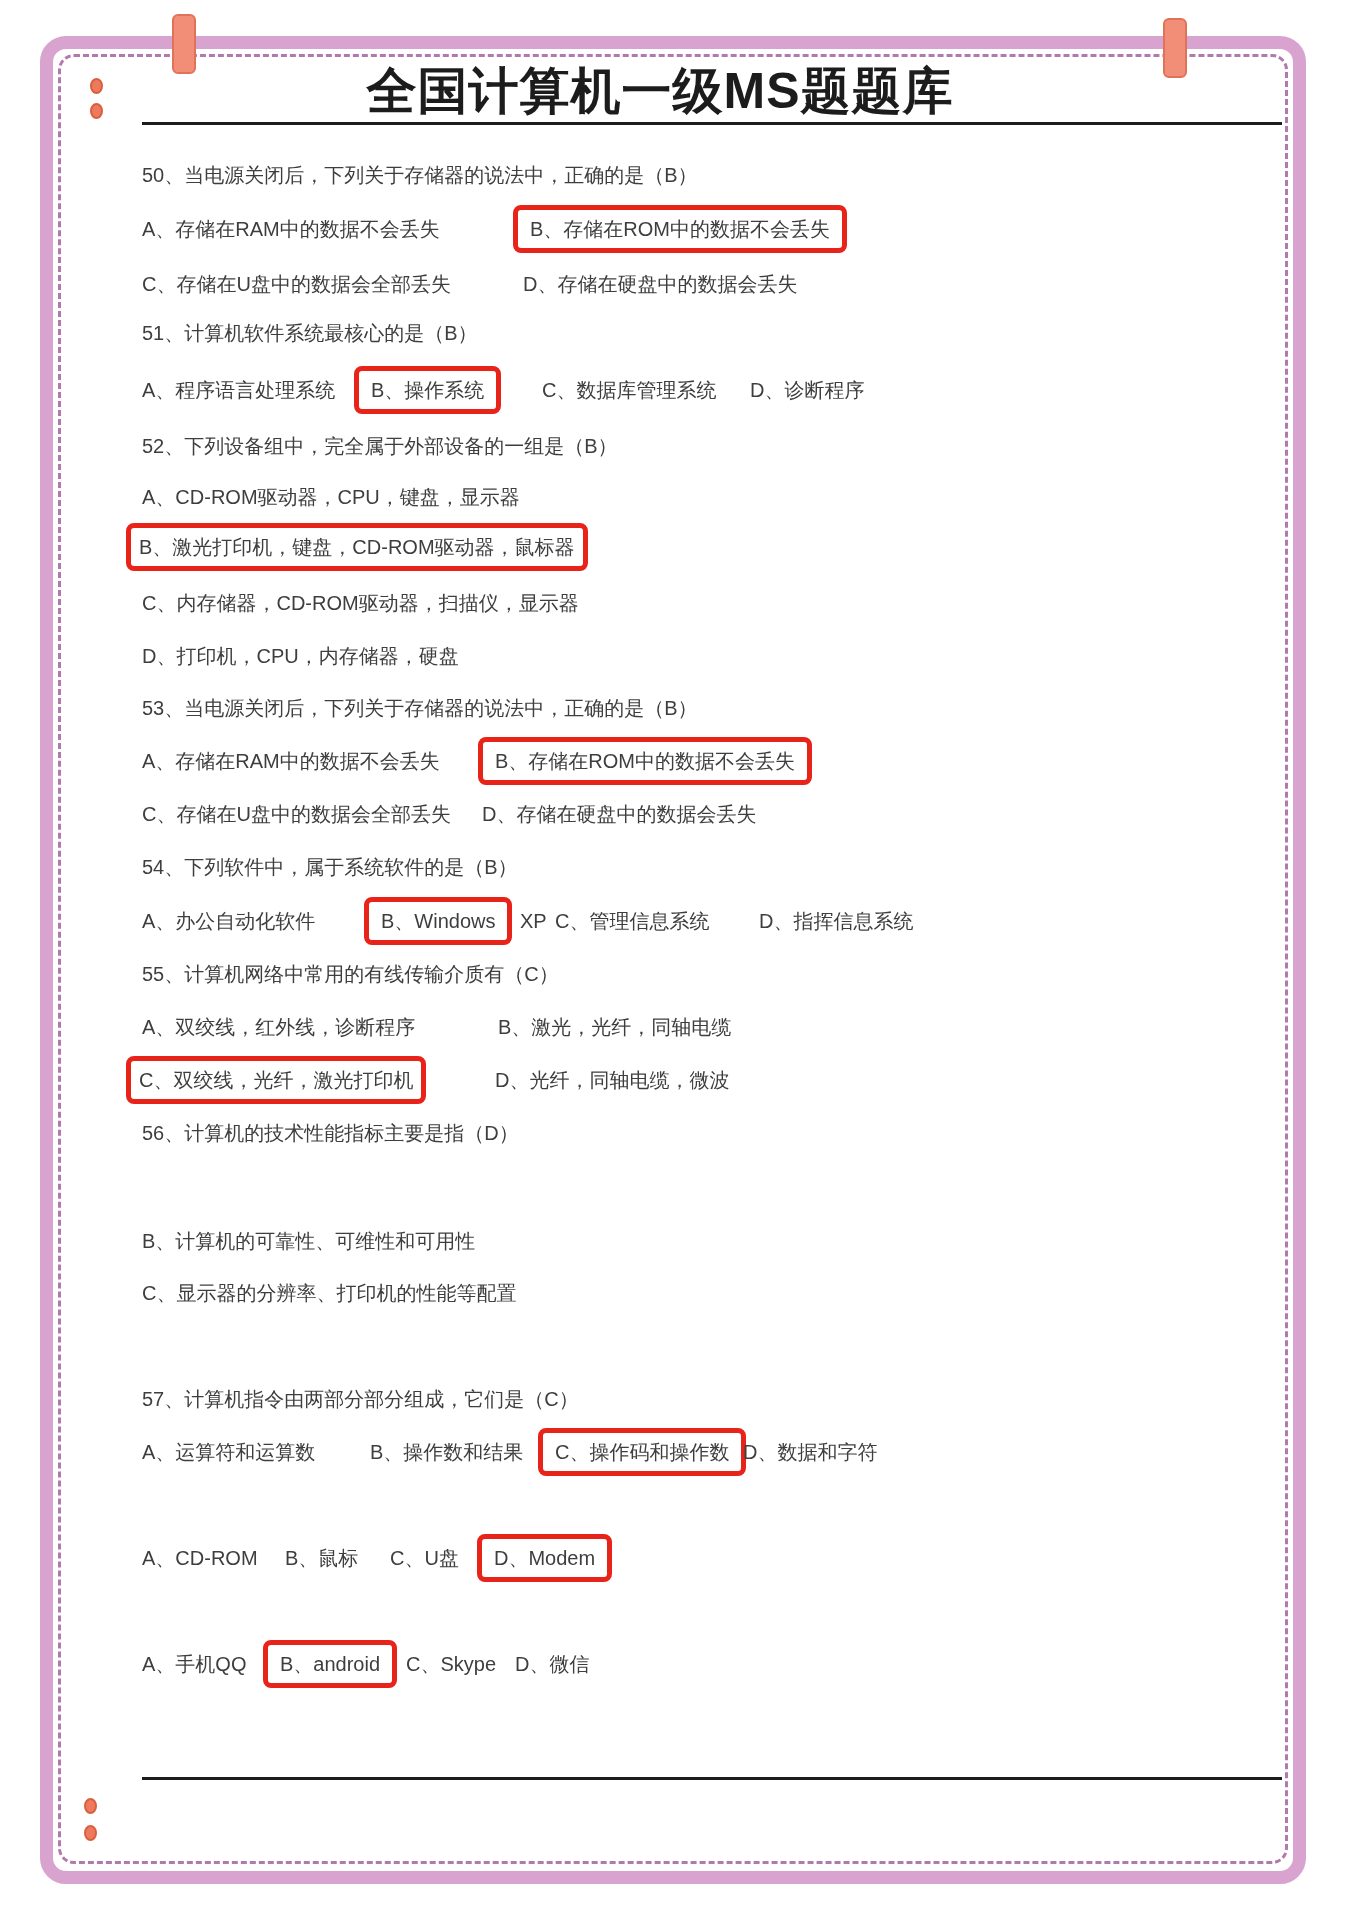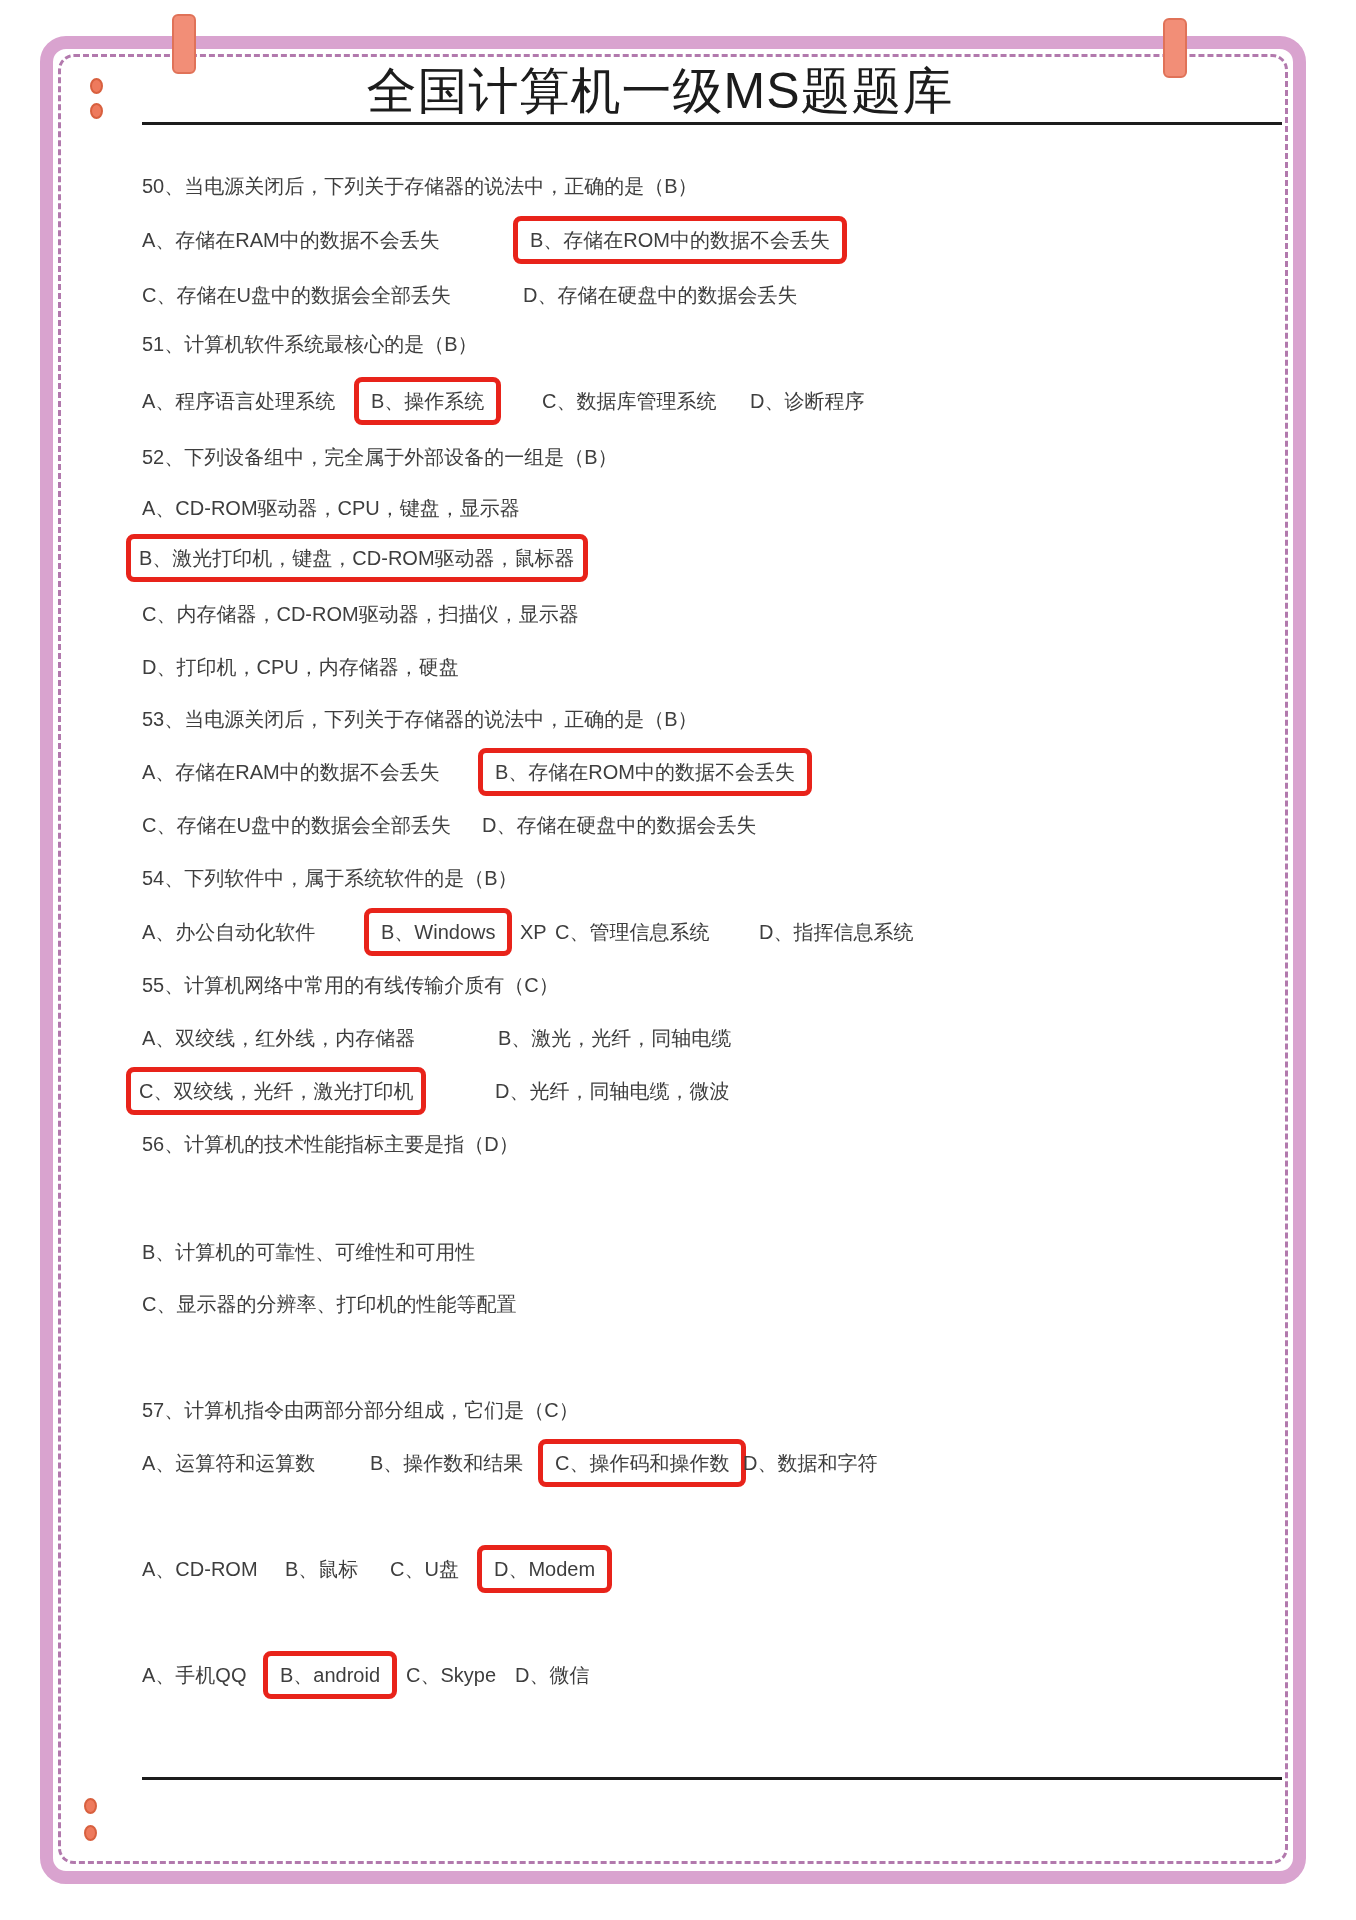--- a/index.html
+++ b/index.html
@@ -26,30 +26,30 @@
   }
   .tab-left{left:172px;top:14px;}
   .tab-right{left:1163px;top:18px;}
   .dot{
     position:absolute;width:13px;height:16px;border-radius:50%;
     background:var(--dot-coral,#ee7a5d);
     border:2px solid #d8603f;box-sizing:border-box;z-index:4;
   }
   .title{
     position:absolute;left:0;top:62px;width:1320px;text-align:center;
-    font-size:50px;line-height:58px;font-weight:400;
+    font-size:50px;line-height:58px;font-weight:700;
     color:var(--ink,#1c1c1c);letter-spacing:1px;margin:0;z-index:3;
   }
   .rule{
     position:absolute;height:3px;background:var(--ink,#1c1c1c);z-index:3;
   }
   .rule-top{left:142px;top:122px;width:1140px;}
   .rule-bottom{left:142px;top:1777px;width:1140px;}
   .content{
-    position:absolute;left:142px;top:11px;width:1140px;height:1812px;z-index:3;
+    position:absolute;left:142px;top:0;width:1140px;height:1812px;z-index:3;
   }
   .t{
     position:absolute;transform:translateY(-50%);
     white-space:nowrap;font-size:20px;line-height:26px;
     color:var(--text,#3e3e3e);
   }
   .box{
     border:5px solid var(--highlight-red,#e8231a);
     border-radius:8px;padding:6px 12px;
   }
@@ -98,21 +98,21 @@
   <span class="t" style="top:814px;left:340px">D、存储在硬盘中的数据会丢失</span>
 
   <span class="t" style="top:867px;left:0">54、下列软件中，属于系统软件的是（B）</span>
   <span class="t" style="top:921px;left:0">A、办公自动化软件</span>
   <span class="t box" style="top:921px;left:222px">B、Windows</span>
   <span class="t" style="top:921px;left:378px">XP</span>
   <span class="t" style="top:921px;left:413px">C、管理信息系统</span>
   <span class="t" style="top:921px;left:617px">D、指挥信息系统</span>
 
   <span class="t" style="top:974px;left:0">55、计算机网络中常用的有线传输介质有（C）</span>
-  <span class="t" style="top:1027px;left:0">A、双绞线，红外线，内存储器</span>
+  <span class="t" style="top:1027px;left:0">A、双绞线，红外线，诊断程序</span>
   <span class="t" style="top:1027px;left:356px">B、激光，光纤，同轴电缆</span>
   <span class="t box box-wide" style="top:1080px;left:-16px">C、双绞线，光纤，激光打印机</span>
   <span class="t" style="top:1080px;left:353px">D、光纤，同轴电缆，微波</span>
 
   <span class="t" style="top:1133px;left:0">56、计算机的技术性能指标主要是指（D）</span>
   <span class="t" style="top:1241px;left:0">B、计算机的可靠性、可维性和可用性</span>
   <span class="t" style="top:1293px;left:0">C、显示器的分辨率、打印机的性能等配置</span>
 
   <span class="t" style="top:1399px;left:0">57、计算机指令由两部分部分组成，它们是（C）</span>
   <span class="t" style="top:1452px;left:0">A、运算符和运算数</span>

